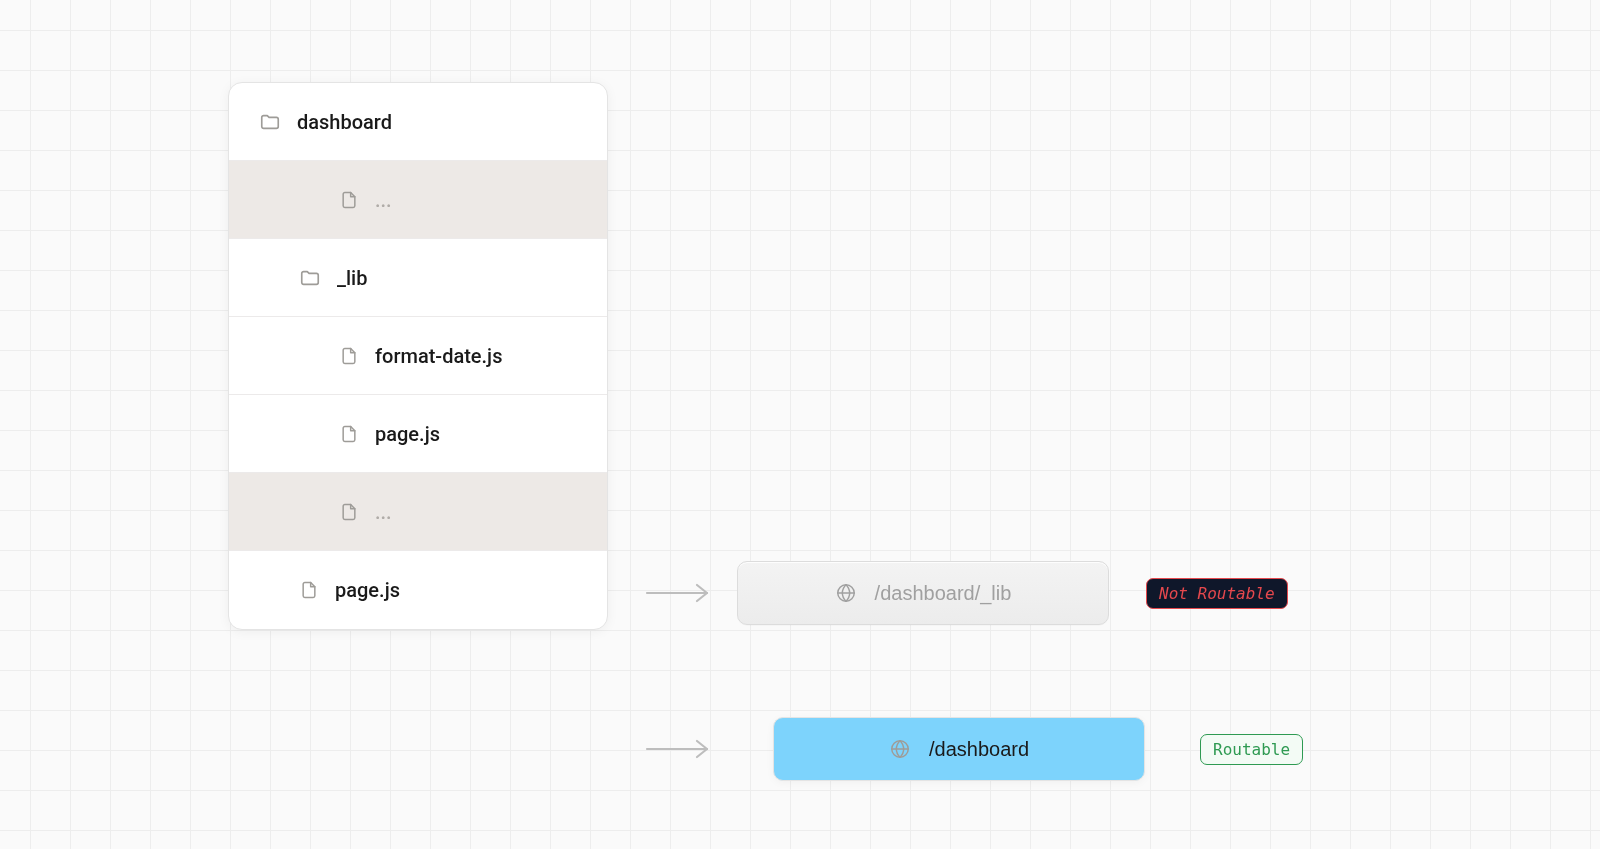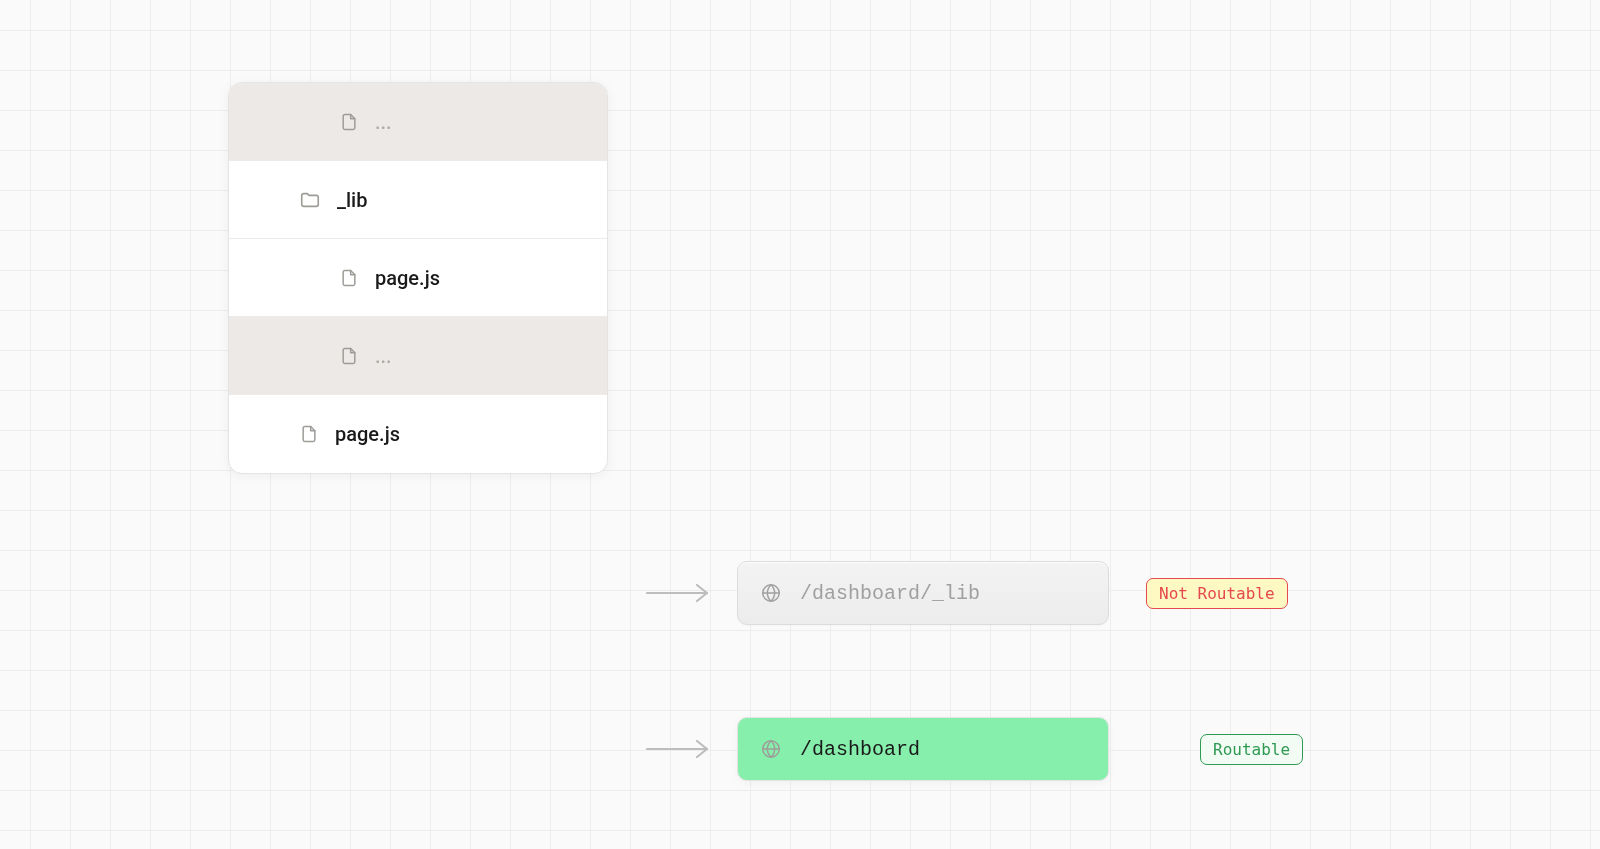--- a/index.html
+++ b/index.html
@@ -57,76 +57,97 @@
 
   .url-pill {
     position: absolute;
     display: flex;
     align-items: center;
     width: 372px;
     height: 64px;
     border-radius: 10px;
     padding: 0 22px;
     font-size: 20px;
-    font-family: Liberation Mono, monospace;
+    font-family: Liberation Sans, sans-serif;
+    justify-content: center;
   }
   .url-pill.disabled {
     background: linear-gradient(#f3f3f3, #ececec);
     border: 1px solid #dcdcdc;
     color: #a0a0a0;
     box-shadow: 0 1px 0 rgba(0,0,0,0.02), inset 0 1px 0 #fdfdfd;
   }
   .url-pill.enabled {
-    background: #86efac;
+    background: #7dd3fc;
     border: 1px solid #e4e4e4;
     color: #1a1a1a;
     box-shadow: 0 2px 8px rgba(0,0,0,0.04);
+    margin-left: 36px;
   }
   .url-pill .globe { margin-right: 18px; display: inline-flex; }
 
   .tag {
     position: absolute;
     font-family: ui-monospace, SFMono-Regular, Menlo, monospace;
     font-size: 16px;
     padding: 5px 12px;
     border-radius: 7px;
     border: 1.5px solid;
   }
-  .tag.red   { color: #e5484d; border-color: #e5484d; background: #fef9c3; }
+  .tag.red   { color: #e5484d; border-color: #e5484d; background: #0f172a; font-style: italic; }
   .tag.green { color: #2e9a52; border-color: #2e9a52; background: #f3fbf5; }
 </style>
 </head>
 <body>
 
 <div class="tree">
 
-
-
-
-  <div class="row indent-2 placeholder">
-    <span class="icon">
-      <svg width="20" height="20" viewBox="0 0 24 24" fill="none" stroke="currentColor" stroke-width="1.8" stroke-linecap="round" stroke-linejoin="round">
-          <path d="M14 3H7a2 2 0 0 0-2 2v14a2 2 0 0 0 2 2h10a2 2 0 0 0 2-2V8z"></path>
-          <path d="M14 3v5h5"></path>
-        </svg>
-    </span>
-    <span class="gap"></span>
-    <span class="label">...</span>
-  </div>
-
-  <div class="row indent-1">
+  <div class="row indent-0">
     <span class="icon">
       <svg width="22" height="22" viewBox="0 0 24 24" fill="none" stroke="currentColor" stroke-width="1.8" stroke-linecap="round" stroke-linejoin="round">
           <path d="M3 7a2 2 0 0 1 2-2h4l2 2h8a2 2 0 0 1 2 2v8a2 2 0 0 1-2 2H5a2 2 0 0 1-2-2z"></path>
         </svg>
     </span>
     <span class="gap"></span>
+    <span class="label">dashboard</span>
+  </div>
+
+
+
+  <div class="row indent-2 placeholder">
+    <span class="icon">
+      <svg width="20" height="20" viewBox="0 0 24 24" fill="none" stroke="currentColor" stroke-width="1.8" stroke-linecap="round" stroke-linejoin="round">
+          <path d="M14 3H7a2 2 0 0 0-2 2v14a2 2 0 0 0 2 2h10a2 2 0 0 0 2-2V8z"></path>
+          <path d="M14 3v5h5"></path>
+        </svg>
+    </span>
+    <span class="gap"></span>
+    <span class="label">...</span>
+  </div>
+
+  <div class="row indent-1">
+    <span class="icon">
+      <svg width="22" height="22" viewBox="0 0 24 24" fill="none" stroke="currentColor" stroke-width="1.8" stroke-linecap="round" stroke-linejoin="round">
+          <path d="M3 7a2 2 0 0 1 2-2h4l2 2h8a2 2 0 0 1 2 2v8a2 2 0 0 1-2 2H5a2 2 0 0 1-2-2z"></path>
+        </svg>
+    </span>
+    <span class="gap"></span>
     <span class="label">_lib</span>
   </div>
 
+  <div class="row indent-2">
+    <span class="icon">
+      <svg width="20" height="20" viewBox="0 0 24 24" fill="none" stroke="currentColor" stroke-width="1.8" stroke-linecap="round" stroke-linejoin="round">
+          <path d="M14 3H7a2 2 0 0 0-2 2v14a2 2 0 0 0 2 2h10a2 2 0 0 0 2-2V8z"></path>
+          <path d="M14 3v5h5"></path>
+        </svg>
+    </span>
+    <span class="gap"></span>
+    <span class="label">format-date.js</span>
+  </div>
 
   <div class="row indent-2">
     <span class="icon">
       <svg width="20" height="20" viewBox="0 0 24 24" fill="none" stroke="currentColor" stroke-width="1.8" stroke-linecap="round" stroke-linejoin="round">
           <path d="M14 3H7a2 2 0 0 0-2 2v14a2 2 0 0 0 2 2h10a2 2 0 0 0 2-2V8z"></path>
           <path d="M14 3v5h5"></path>
         </svg>
     </span>
     <span class="gap"></span>
     <span class="label">page.js</span>

